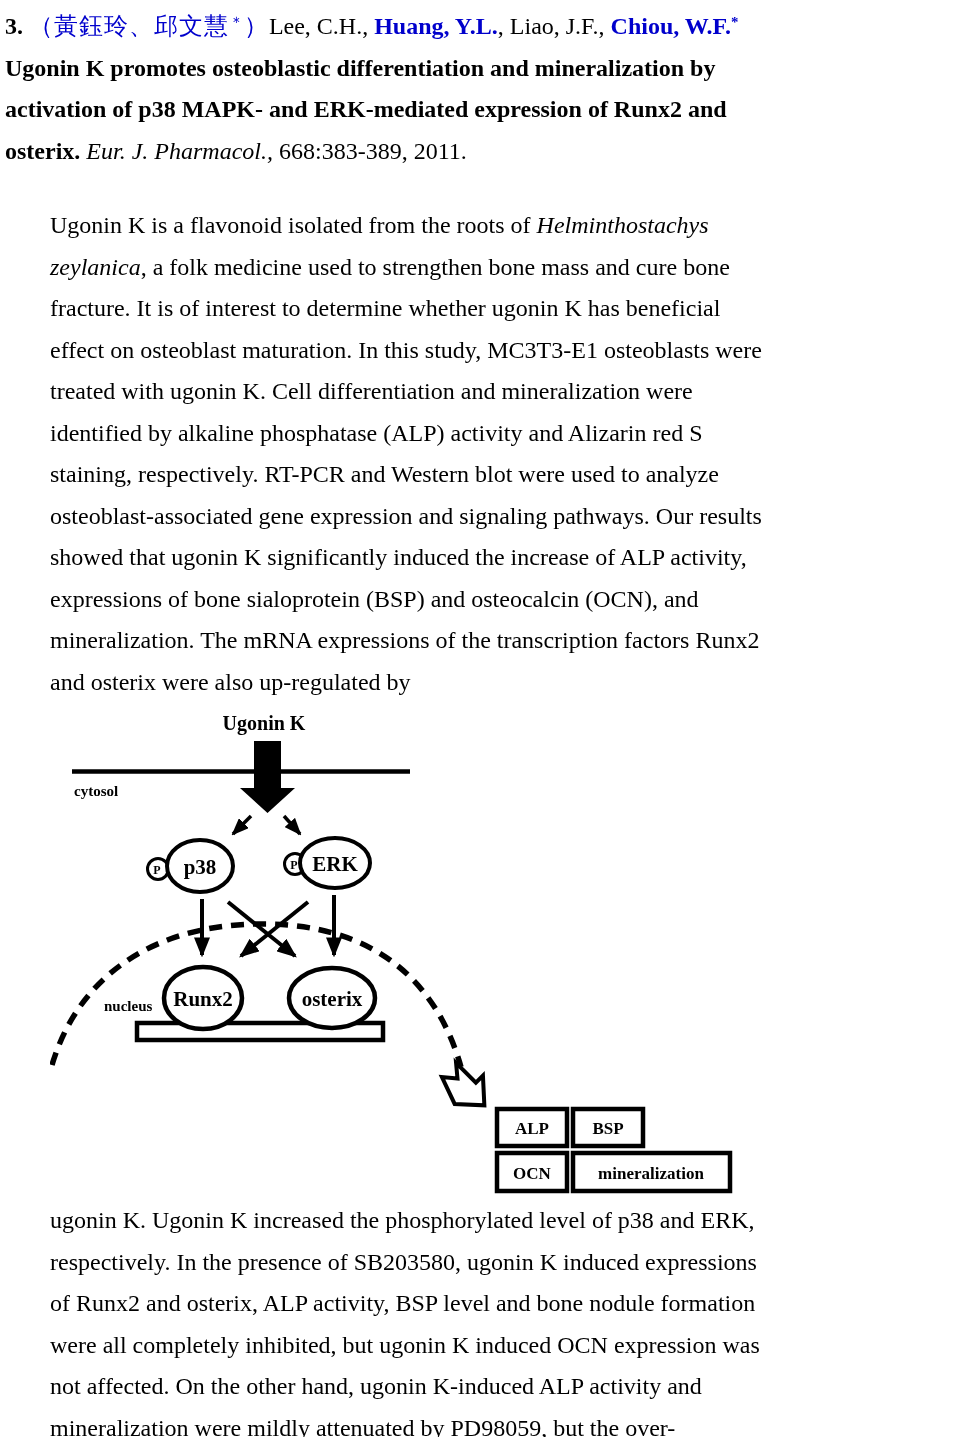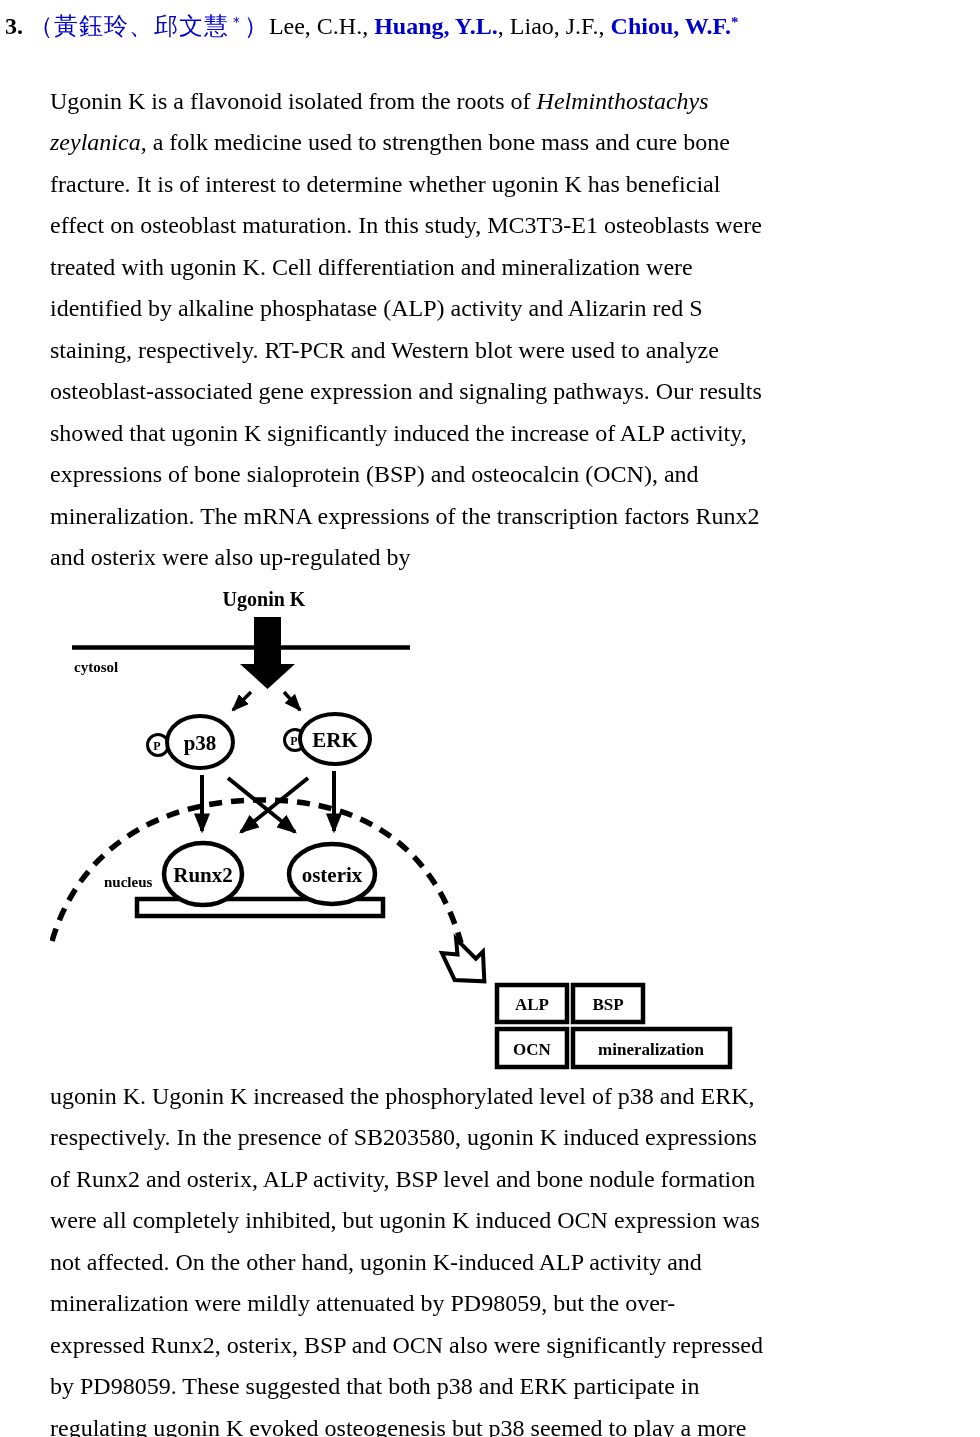--- a/index.html
+++ b/index.html
@@ -51,20 +51,21 @@
   .t15 { font-size: 15px; }
   .t12 { font-size: 12px; }
 </style>
 </head>
 <body>
 
 <div class="page">
 
   <p class="authors"><span class="rs-b">3.</span><span>  </span><span class="rs-blue rs-cjk">（黃鈺玲、邱文慧</span><span class="rs-blue rs-sup">＊</span><span class="rs-blue rs-cjk">）</span><span>Lee, C.H., </span><span class="rs-blue rs-b">Huang, Y.L.</span><span>, Liao, J.F., </span><span class="rs-blue rs-b">Chiou, W.F.</span><span class="rs-blue rs-b rs-sup">*</span></p>
 
+  <p class="title"><span class="rs-b">Ugonin K promotes osteoblastic differentiation and mineralization by activation of p38 MAPK- and ERK-mediated expression of Runx2 and osterix. </span><span class="rs-i">Eur. J. Pharmacol.,</span><span> 668:383-389, 2011.</span></p>
 
   <div class="abstract">
 
     <div class="para"><span>Ugonin K is a flavonoid isolated from the roots of </span><span class="rs-i">Helminthostachys zeylanica</span><span>, a folk medicine used to strengthen bone mass and cure bone fracture. It is of interest to determine whether ugonin K has beneficial effect on osteoblast maturation. In this study, MC3T3-E1 osteoblasts were treated with ugonin K. Cell differentiation and mineralization were identified by alkaline phosphatase (ALP) activity and Alizarin red S staining, respectively. RT-PCR and Western blot were used to analyze osteoblast-associated gene expression and signaling pathways. Our results showed that ugonin K significantly induced the increase of ALP activity, expressions of bone sialoprotein (BSP) and osteocalcin (OCN), and mineralization. The mRNA expressions of the transcription factors Runx2 and osterix were also up-regulated by</span></div>
 
     <div class="para">
 
       <svg class="diagram-float" viewBox="0 0 700 497" xmlns="http://www.w3.org/2000/svg">
         <defs>
           <marker id="ah" viewBox="0 0 5 4" refX="4.4" refY="2" markerWidth="5" markerHeight="4" orient="auto" markerUnits="strokeWidth">

